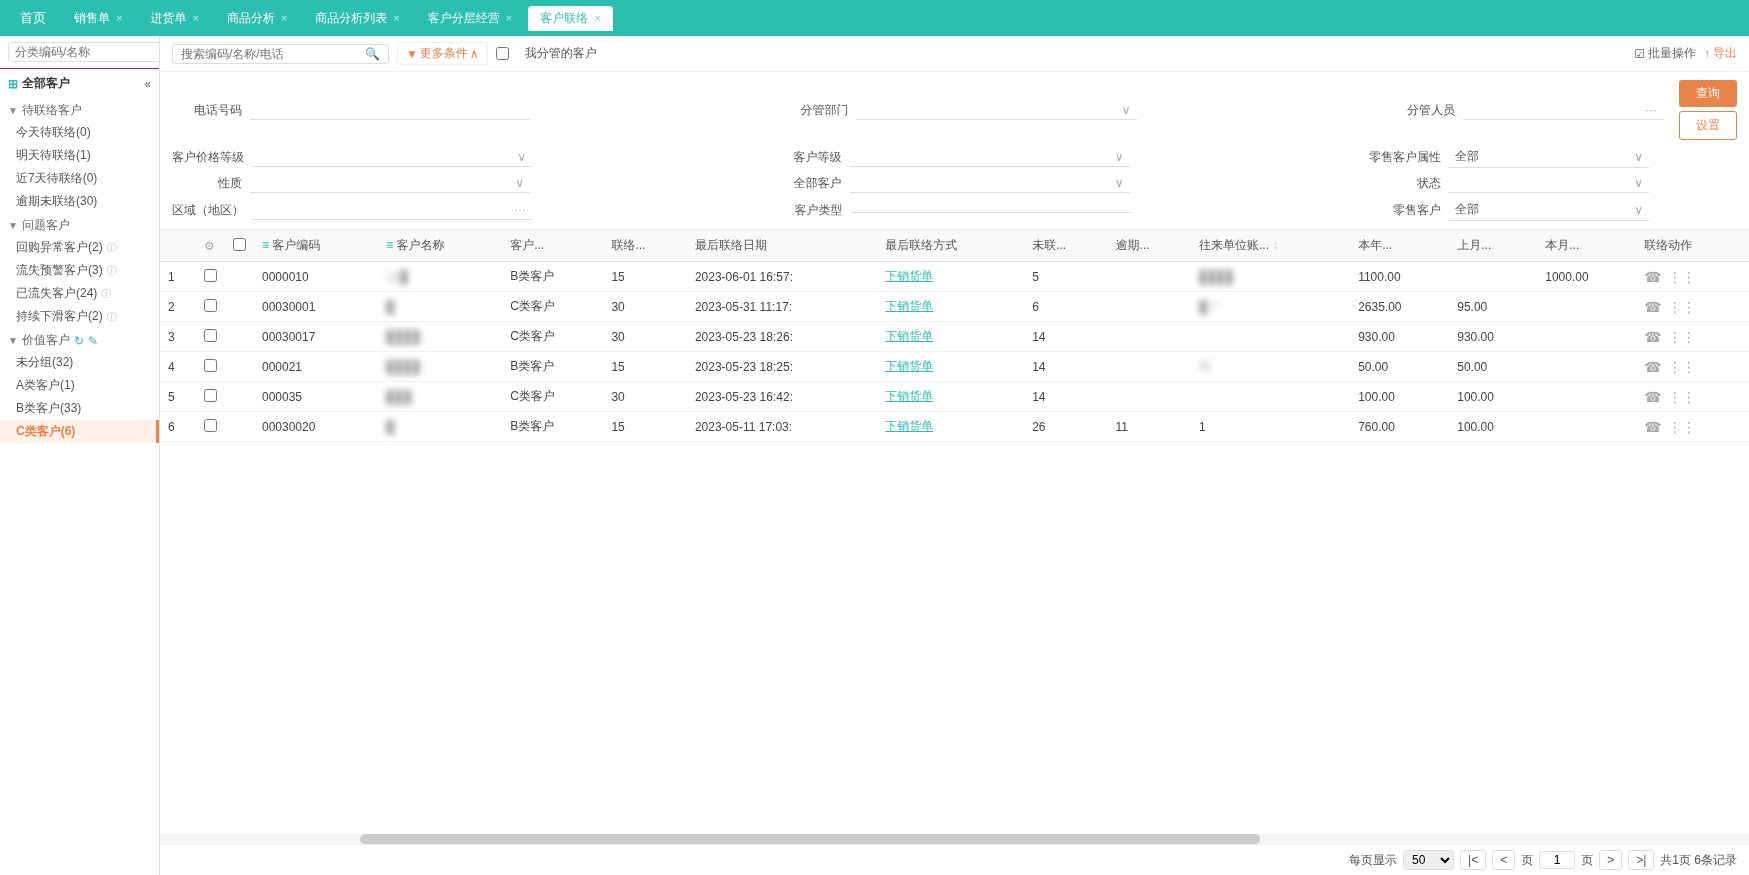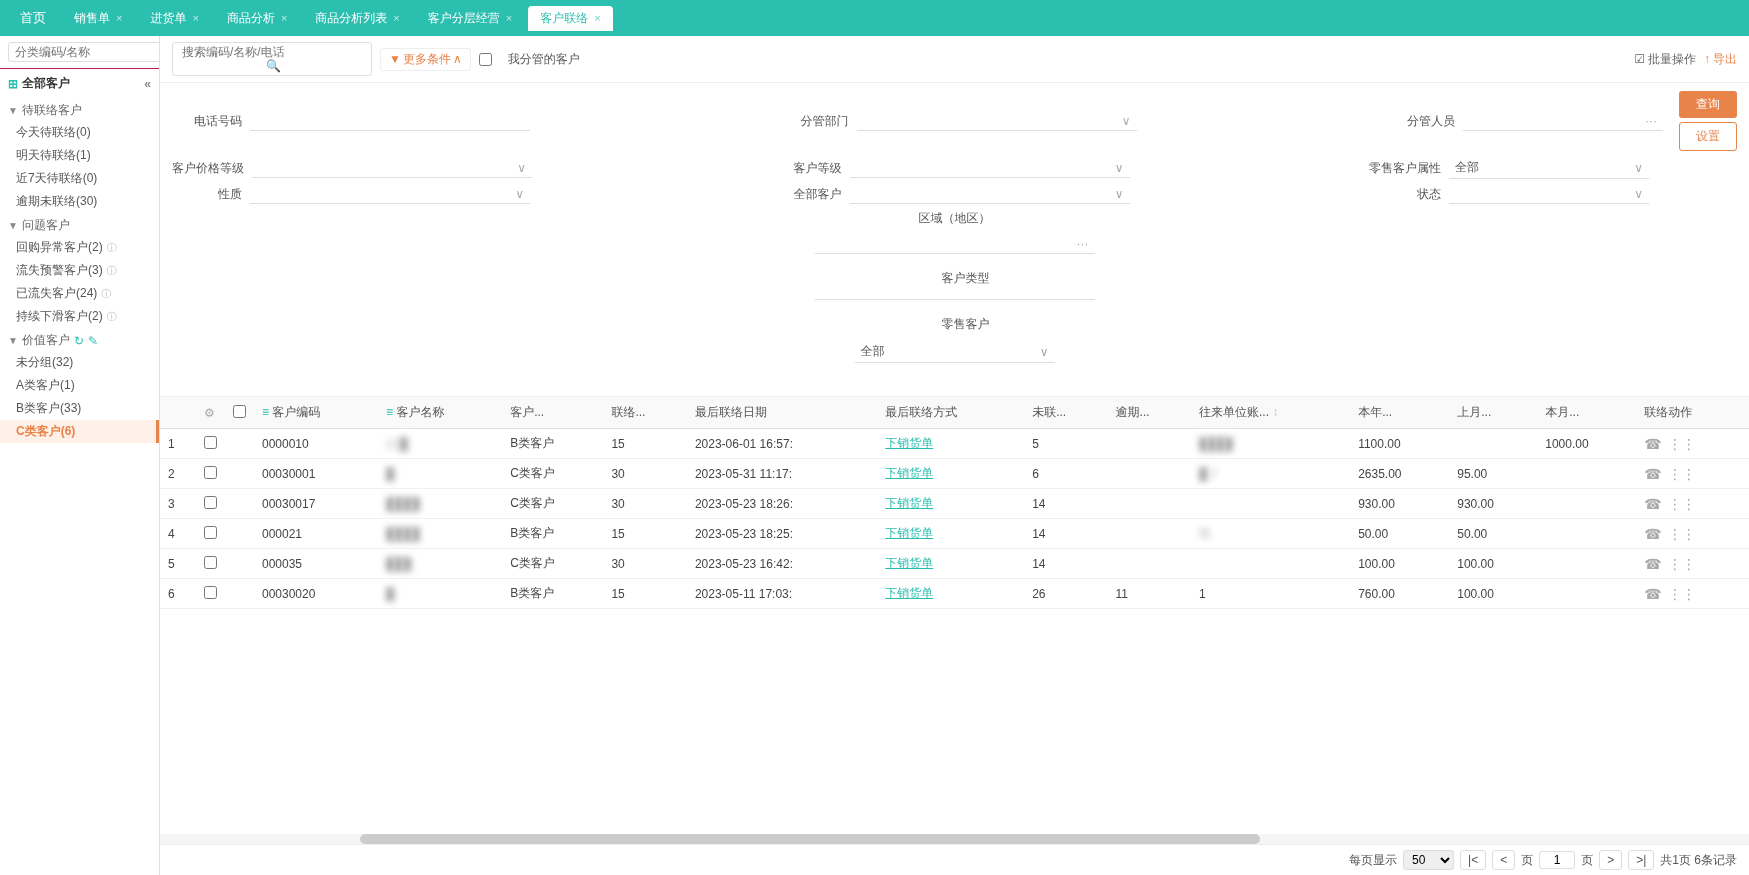--- a/index.html
+++ b/index.html
@@ -26,33 +26,33 @@
     .sidebar-group-label .triangle { margin-right: 4px; color: #888; font-size: 10px; }
     .sidebar-item { padding: 3px 8px 3px 16px; color: #555; cursor: pointer; display: flex; align-items: center; white-space: nowrap; overflow: hidden; }
     .sidebar-item.active { background: #fff0e8; color: #e8834a; font-weight: bold; border-right: 3px solid #e8834a; }
     .sidebar-item .info-icon { margin-left: 4px; color: #bbb; font-size: 10px; }
 
     
     .content-area { flex: 1; display: flex; flex-direction: column; overflow: hidden; }
 
     
     .toolbar { background: #fff; border-bottom: 1px solid #eee; padding: 6px 12px; display: flex; align-items: center; gap: 8px; }
-    .toolbar-search { display: flex; align-items: center; border: 1px solid #ddd; border-radius: 3px; padding: 2px 8px; min-width: 200px; flex-direction: column; }
+    .toolbar-search { display: flex; align-items: center; border: 1px solid #ddd; border-radius: 3px; padding: 2px 8px; min-width: 200px; }
     .toolbar-search input { border: none; outline: none; font-size: 12px; min-width: 160px; }
     .toolbar-search .search-icon { color: #f90; margin-left: 4px; cursor: pointer; }
     .more-filter { color: #e8834a; cursor: pointer; display: flex; align-items: center; gap: 2px; border: 1px solid #eee; padding: 2px 8px; border-radius: 3px; }
     .checkbox-label { display: flex; align-items: center; gap: 16px; color: #555; cursor: pointer; }
     .toolbar-right { margin-left: auto; display: flex; gap: 8px; align-items: center; }
     .batch-op { color: #666; cursor: pointer; display: flex; align-items: center; gap: 3px; }
     .export-btn { color: #e8834a; cursor: pointer; display: flex; align-items: center; gap: 3px; }
 
     
     .filter-panel { background: #fff; border-bottom: 1px solid #eee; padding: 8px 12px; }
     .filter-row { display: flex; align-items: center; gap: 8px; margin-bottom: 6px; }
-    .filter-row:last-child { margin-bottom: 17px; flex-direction: column; }
+    .filter-row:last-child { margin-bottom: 0; }
     .filter-label { color: #555; min-width: 70px; text-align: right; }
     .filter-input { border: none; border-bottom: 1px solid #ddd; padding: 2px 6px; min-width: 200px; font-size: 12px; outline: none; }
     .filter-select { display: flex; align-items: center; border: none; border-bottom: 1px solid #ddd; padding: 2px 6px; min-width: 200px; cursor: pointer; color: #555; }
     .filter-select .down-arrow { margin-left: auto; color: #aaa; }
     .filter-dotdot { color: #aaa; margin-left: 4px; cursor: pointer; }
     .filter-btn-query { background: #e8834a; color: #fff; border: none; padding: 5px 16px; border-radius: 3px; cursor: pointer; font-size: 12px; }
     .filter-btn-set { background: #fff; color: #e8834a; border: 1px solid #e8834a; padding: 5px 16px; border-radius: 3px; cursor: pointer; font-size: 12px; }
     .filter-buttons { display: flex; flex-direction: column; gap: 4px; margin-left: 8px; }
 
     

